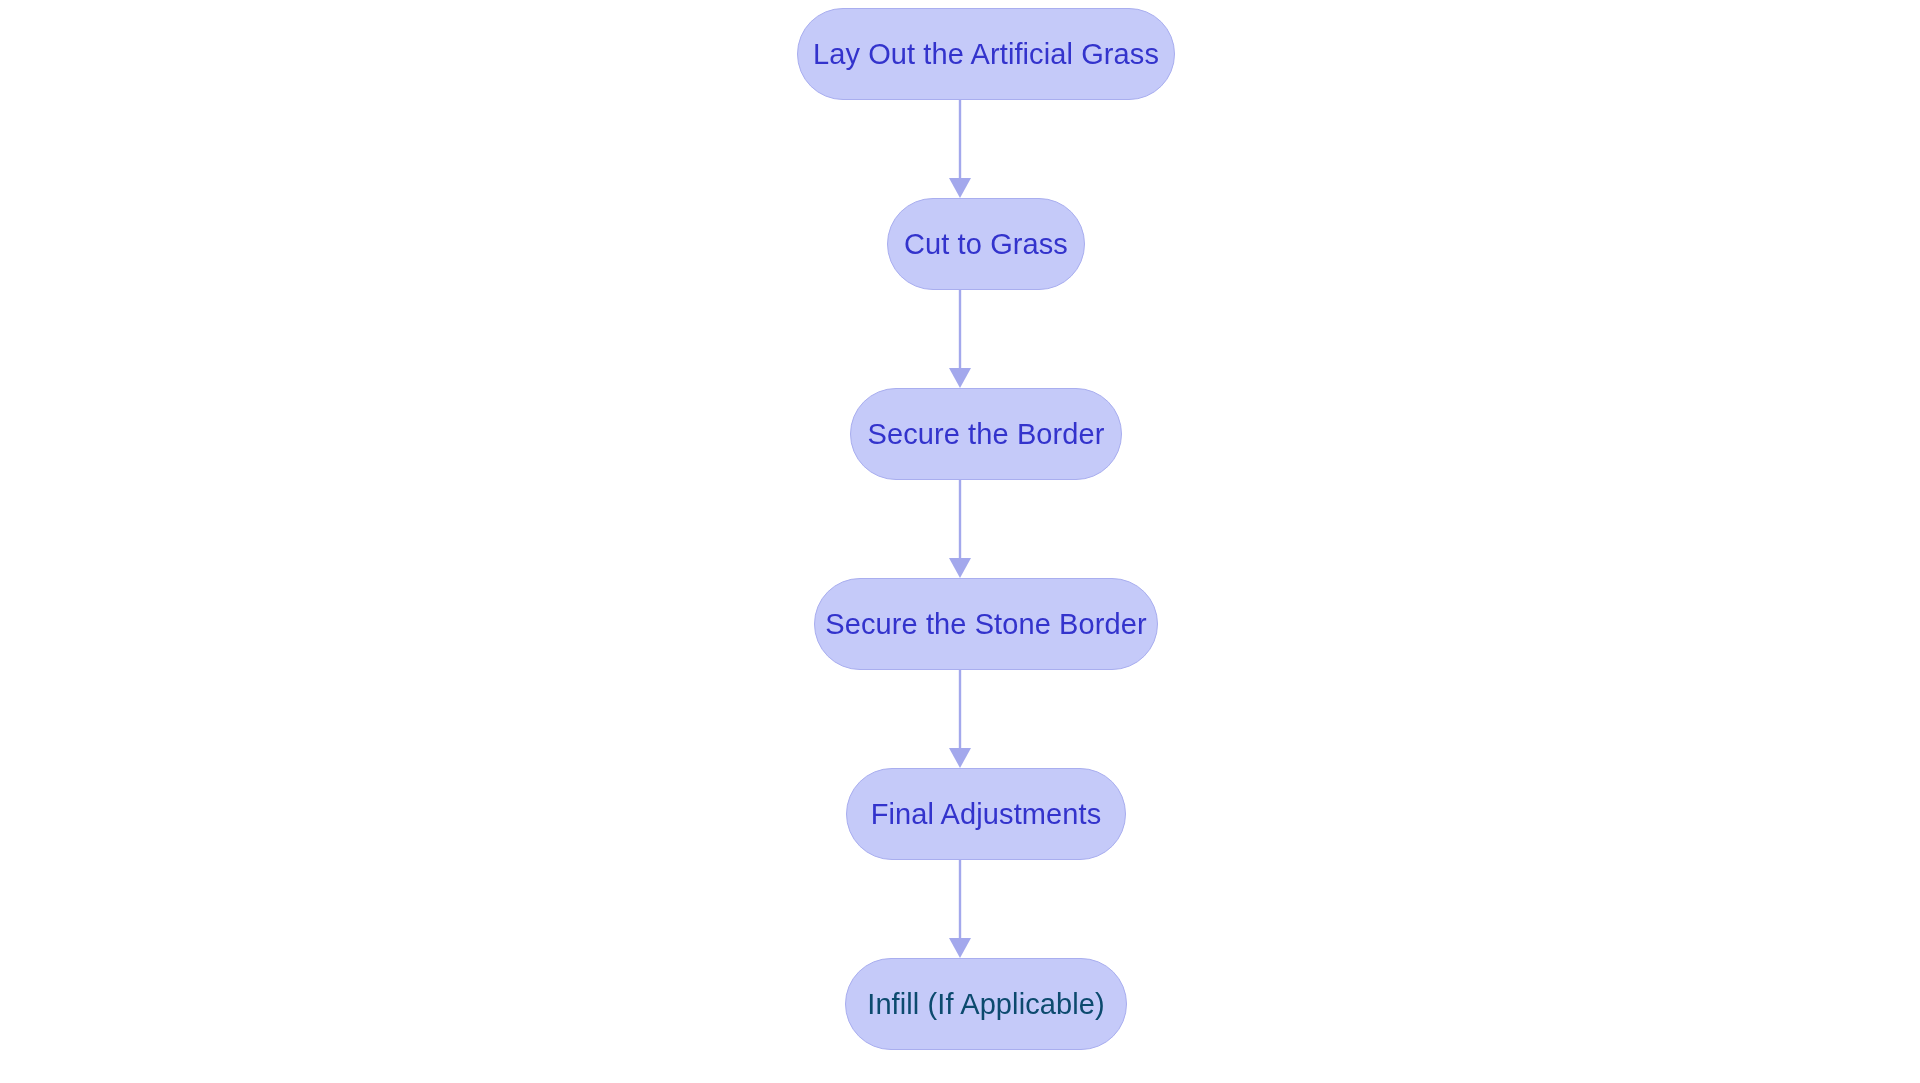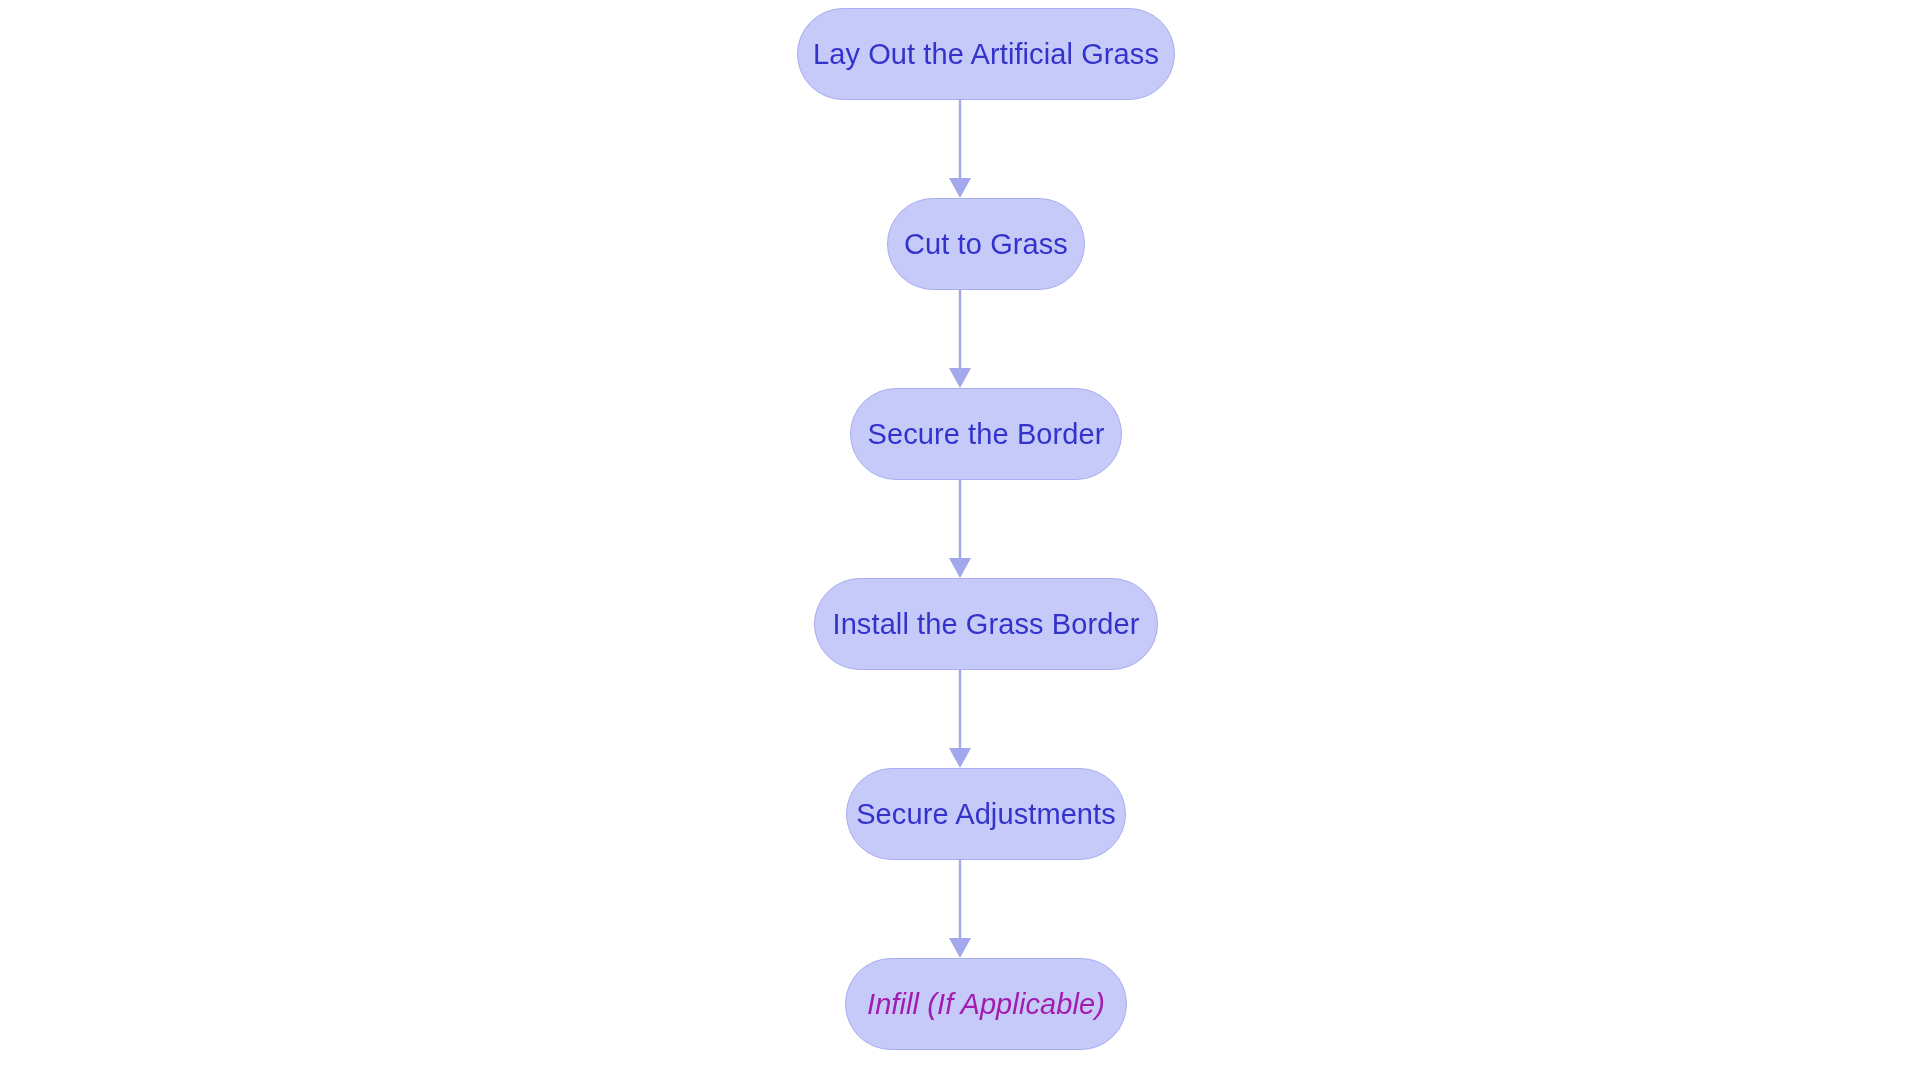--- a/index.html
+++ b/index.html
@@ -89,23 +89,23 @@
       <div class="flow-node" style="left: 960px; top: 8px; width: 378px; height: 92px; border-radius: 46px; background: rgb(197, 202, 249); border-color: rgb(169, 174, 239);">
         <span class="flow-node-label" style="color: rgb(51, 51, 204);">Lay Out the Artificial Grass</span>
       </div>
       <div class="flow-node" style="left: 960px; top: 198px; width: 198px; height: 92px; border-radius: 46px; background: rgb(197, 202, 249); border-color: rgb(169, 174, 239);">
         <span class="flow-node-label" style="color: rgb(51, 51, 204);">Cut to Grass</span>
       </div>
       <div class="flow-node" style="left: 960px; top: 388px; width: 272px; height: 92px; border-radius: 46px; background: rgb(197, 202, 249); border-color: rgb(169, 174, 239);">
         <span class="flow-node-label" style="color: rgb(51, 51, 204);">Secure the Border</span>
       </div>
       <div class="flow-node" style="left: 960px; top: 578px; width: 344px; height: 92px; border-radius: 46px; background: rgb(197, 202, 249); border-color: rgb(169, 174, 239);">
-        <span class="flow-node-label" style="color: rgb(51, 51, 204);">Install the Grass Border</span>
+        <span class="flow-node-label" style="color: rgb(51, 51, 204);">Secure the Stone Border</span>
       </div>
       <div class="flow-node" style="left: 960px; top: 768px; width: 280px; height: 92px; border-radius: 46px; background: rgb(197, 202, 249); border-color: rgb(169, 174, 239);">
-        <span class="flow-node-label" style="color: rgb(51, 51, 204);">Secure Adjustments</span>
+        <span class="flow-node-label" style="color: rgb(51, 51, 204);">Final Adjustments</span>
       </div>
       <div class="flow-node" style="left: 960px; top: 958px; width: 282px; height: 92px; border-radius: 46px; background: rgb(197, 202, 249); border-color: rgb(169, 174, 239);">
-        <span class="flow-node-label" style="color: #a21caf; font-style: italic;">Infill (If Applicable)</span>
+        <span class="flow-node-label" style="color: #0c4a6e;">Infill (If Applicable)</span>
       </div>
     </div>
 
 </div>
 
 </body></html>

